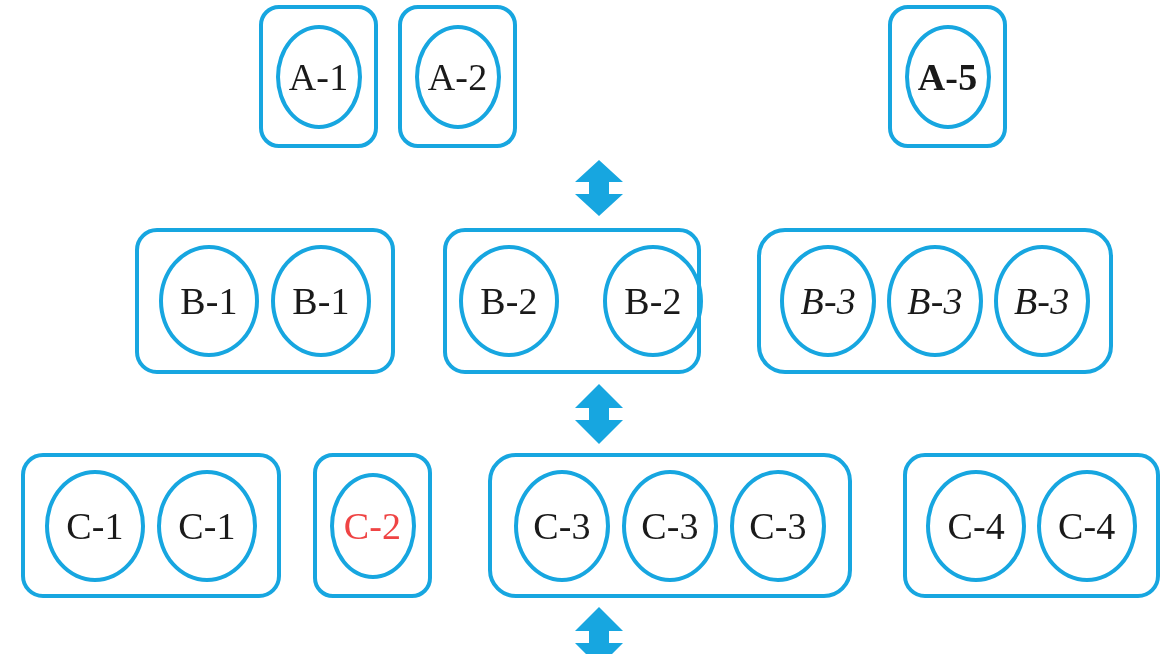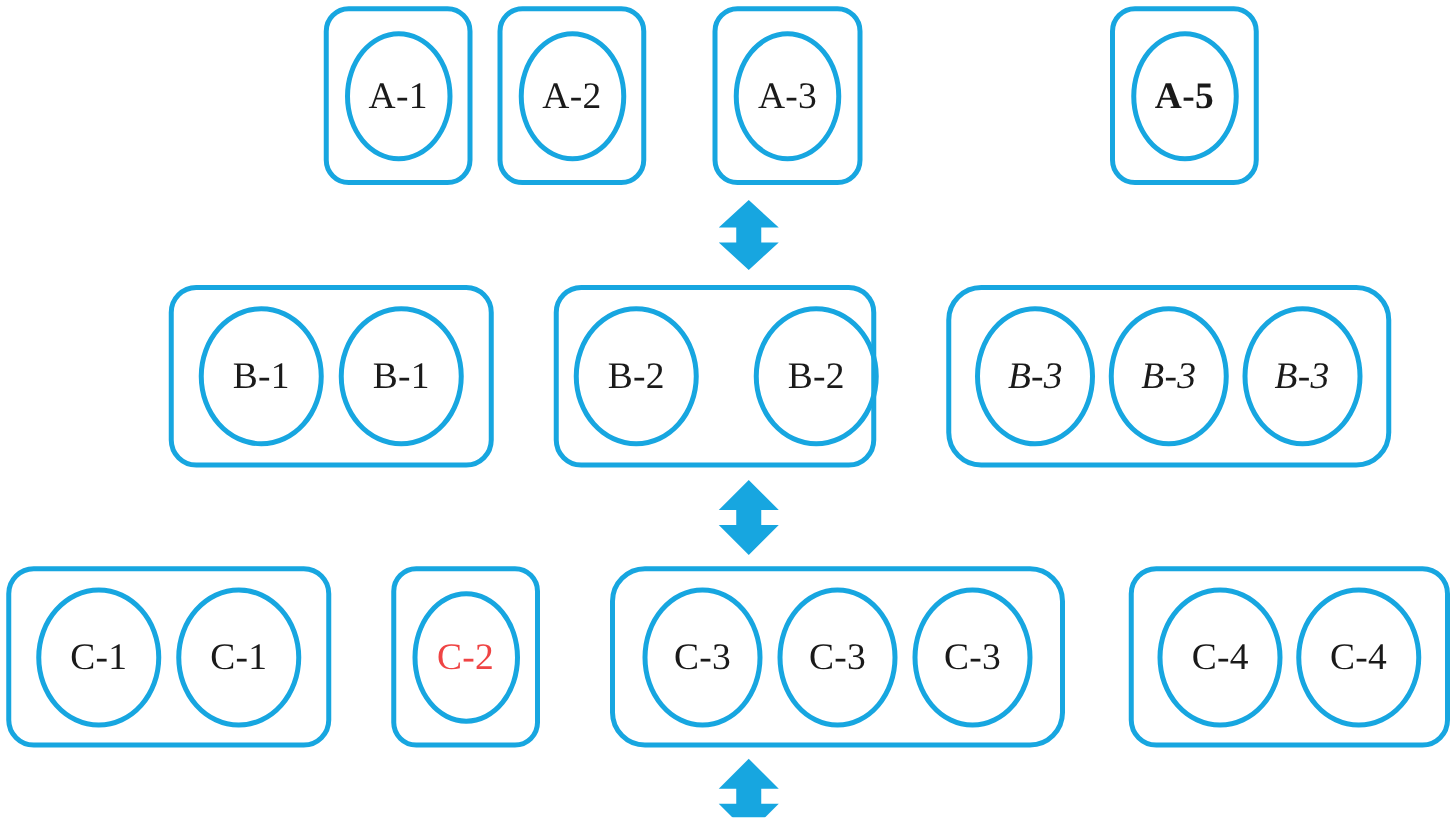--- a/index.html
+++ b/index.html
@@ -38,21 +38,21 @@
     border: 4px solid var(--blue, #17a6e0);
     border-radius: 50%;
     background: transparent;
     display: flex;
     align-items: center;
     justify-content: center;
     flex: 0 0 auto;
   }
   .node-label {
     font-family: "Liberation Serif", "DejaVu Serif", serif;
-    font-size: 30px;
+    font-size: 38px;
     line-height: 1;
     color: #1a1a1a;
     letter-spacing: 0.2px;
     white-space: nowrap;
     user-select: none;
   }
   
   .arrow {
     position: absolute;
     display: block;
@@ -69,25 +69,20 @@
       <span class="node-label" style="color: rgb(26, 26, 26);">A-1</span>
     </div>
   </div>
 
   <div class="group single" style="left: 398px; top: 5px; width: 119px; height: 143px; border-color: rgb(23, 166, 224);">
     <div class="node" style="width: 86px; height: 104px; border-color: rgb(23, 166, 224);">
       <span class="node-label" style="color: rgb(26, 26, 26);">A-2</span>
     </div>
   </div>
 
-  <div class="group single" style="left: 570px; top: 5px; width: 120px; height: 143px; border-color: rgb(23, 166, 224);">
-    <div class="node" style="width: 86px; height: 104px; border-color: rgb(23, 166, 224);">
-      <span class="node-label" style="color: rgb(26, 26, 26);">A-3</span>
-    </div>
-  </div>
 
 
   <div class="group single" style="left: 888px; top: 5px; width: 119px; height: 143px; border-color: rgb(23, 166, 224);">
     <div class="node" style="width: 86px; height: 104px; border-color: rgb(23, 166, 224); font-weight: bold;">
       <span class="node-label" style="color: rgb(26, 26, 26);">A-5</span>
     </div>
   </div>
 
   <div class="arrow" style="left:571px; top:160px; width:56px; height:56px;">
     <svg width="56" height="56" viewBox="0 0 56 56" aria-hidden="true">
@@ -124,21 +119,21 @@
       <span class="node-label" style="color: rgb(26, 26, 26);">B-3</span>
     </div>
   </div>
 
   <div class="arrow" style="left:571px; top:384px; width:56px; height:60px;">
     <svg width="56" height="60" viewBox="0 0 56 60" aria-hidden="true">
       <polygon points="28,0 52,24 38,24 38,36 52,36 28,60 4,36 18,36 18,24 4,24" fill="#17a6e0"></polygon>
     </svg>
   </div>
 
-  <div class="group" style="left: 5px; top: 453px; width: 260px; height: 145px; padding: 0px 14px; border-color: rgb(23, 166, 224);">
+  <div class="group" style="left: 21px; top: 453px; width: 260px; height: 145px; padding: 0px 14px; border-color: rgb(23, 166, 224);">
     <div class="node" style="width: 100px; height: 112px; border-color: rgb(23, 166, 224);">
       <span class="node-label" style="color: rgb(26, 26, 26);">C-1</span>
     </div>
     <div class="node" style="width: 100px; height: 112px; border-color: rgb(23, 166, 224);">
       <span class="node-label" style="color: rgb(26, 26, 26);">C-1</span>
     </div>
   </div>
 
   <div class="group single" style="left: 313px; top: 453px; width: 119px; height: 145px; border-color: rgb(23, 166, 224);">
     <div class="node" style="width: 86px; height: 106px; border-color: rgb(23, 166, 224);">

